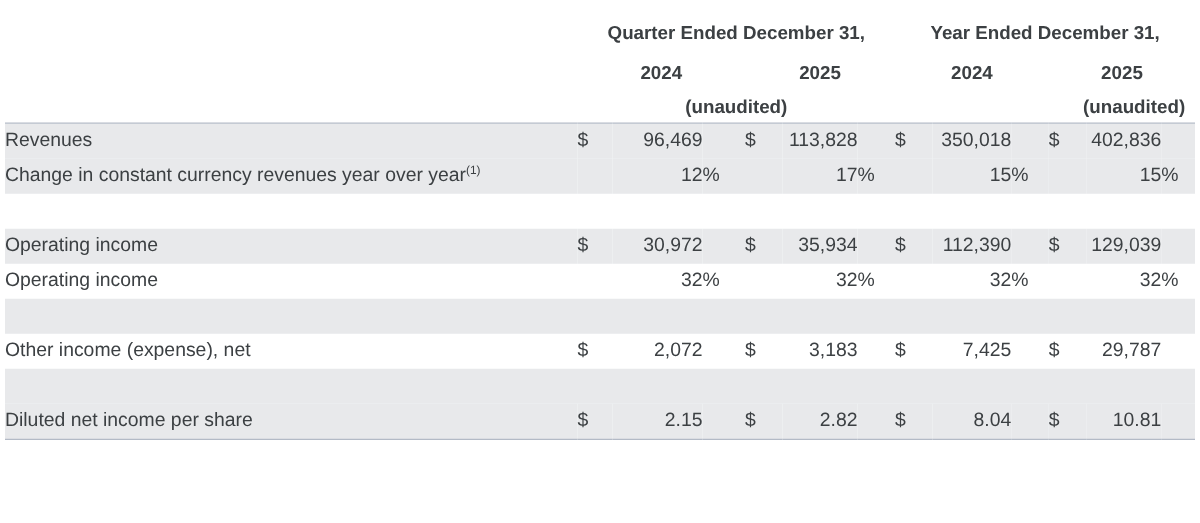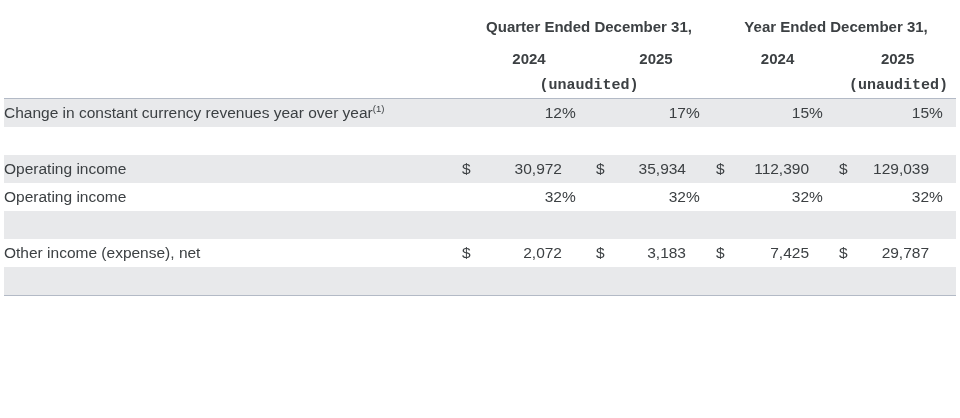--- a/index.html
+++ b/index.html
@@ -26,21 +26,21 @@
     overflow: visible;
     color: #3c4043;
   }
   thead th {
     font-weight: bold;
     font-size: 15px;
     text-align: center;
   }
   thead tr.h1 th { height: 36px; }
   thead tr.h2 th { height: 28px; }
-  thead tr.h3 th { height: 26px; font-family: Liberation Mono, monospace; }
+  thead tr.h3 th { height: 26px; }
   thead th.una-right { text-align: right; padding-right: 8px; }
   tbody td {
     font-size: 15.5px;
     height: 28px;
   }
   tbody tr.shaded td { background: #e8e9eb; }
   tbody tr:first-child td { border-top: 1px solid #b3bac6; }
   tbody tr:last-child td { border-bottom: 1px solid #b3bac6; }
   td.label  { text-align: left;  padding-left: 6px; }
   td.dollar { text-align: left;  padding-left: 4px; }
@@ -84,20 +84,35 @@
       <th colspan="3">2024</th>
       <th colspan="3">2025</th>
     </tr>
     <tr class="h3">
       <th></th>
       <th colspan="6">(unaudited)</th>
       <th colspan="6" class="una-right">(unaudited)</th>
     </tr>
   </thead>
   <tbody>
+      <tr class="shaded">
+        <td class="label">Revenues</td>
+        <td class="dollar">$</td>
+        <td class="val">96,469</td>
+        <td class="pct"></td>
+        <td class="dollar">$</td>
+        <td class="val">113,828</td>
+        <td class="pct"></td>
+        <td class="dollar">$</td>
+        <td class="val">350,018</td>
+        <td class="pct"></td>
+        <td class="dollar">$</td>
+        <td class="val">402,836</td>
+        <td class="pct"></td>
+      </tr>
       <tr class="shaded">
         <td class="label">Change in constant currency revenues year over year<sup>(1)</sup></td>
         <td class="dollar"></td>
         <td class="val">12</td>
         <td class="pct">%</td>
         <td class="dollar"></td>
         <td class="val">17</td>
         <td class="pct">%</td>
         <td class="dollar"></td>
         <td class="val">15</td>
@@ -153,14 +168,29 @@
         <td class="dollar">$</td>
         <td class="val">7,425</td>
         <td class="pct"></td>
         <td class="dollar">$</td>
         <td class="val">29,787</td>
         <td class="pct"></td>
       </tr>
       <tr class="shaded">
         <td colspan="13"></td>
       </tr>
+      <tr class="shaded">
+        <td class="label">Diluted net income per share</td>
+        <td class="dollar">$</td>
+        <td class="val">2.15</td>
+        <td class="pct"></td>
+        <td class="dollar">$</td>
+        <td class="val">2.82</td>
+        <td class="pct"></td>
+        <td class="dollar">$</td>
+        <td class="val">8.04</td>
+        <td class="pct"></td>
+        <td class="dollar">$</td>
+        <td class="val">10.81</td>
+        <td class="pct"></td>
+      </tr>
     </tbody>
 </table>
 
 </body></html>

